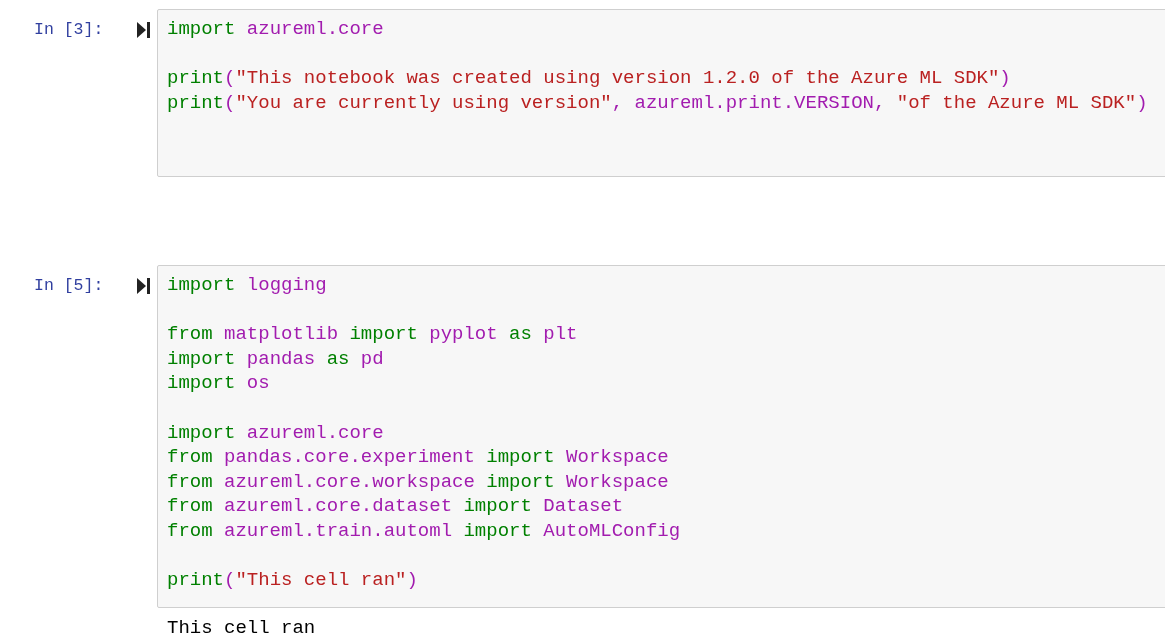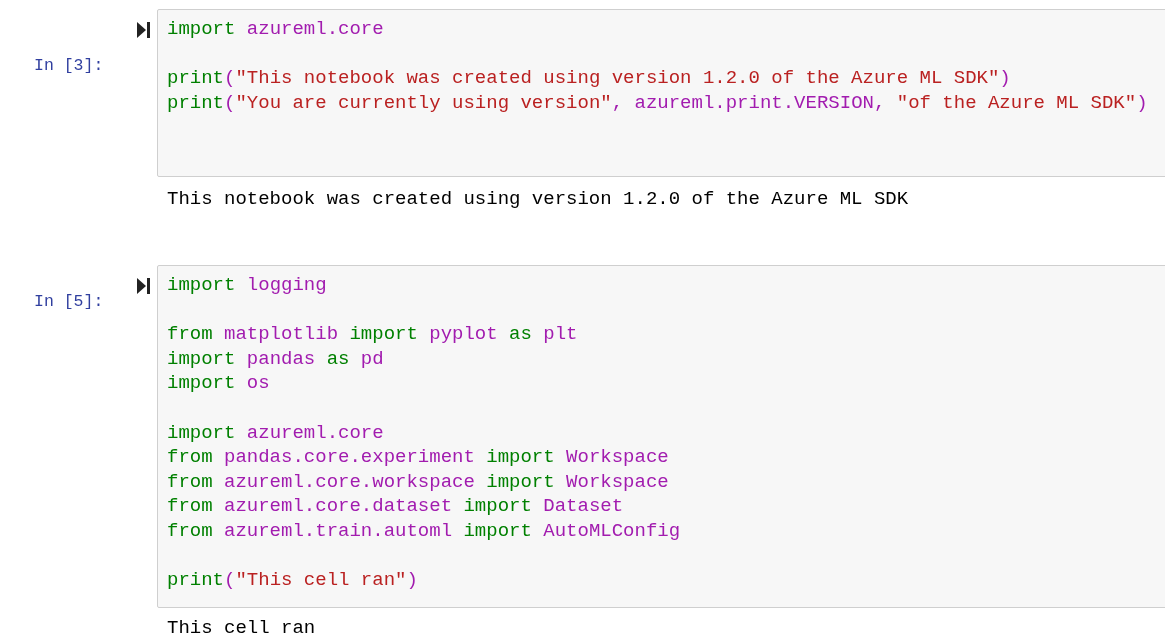--- a/index.html
+++ b/index.html
@@ -64,42 +64,41 @@
     line-height: 24.6px;
     height: 24.6px;
     white-space: pre;
     color: #000;
   }
 </style>
 </head>
 <body>
 
 <div class="cell" style="top:0;">
-  <div class="prompt" style="top:18px;margin-top:36px;">In [3]:</div>
+  <div class="prompt" style="top:18px;">In [3]:</div>
   <svg class="run-icon" style="top:22px;" viewBox="0 0 13 16">
     <polygon points="0,0 9,8 0,16" fill="#222"></polygon>
     <rect x="10" y="0" width="3" height="16" fill="#222"></rect>
   </svg>
   <div class="input-area" style="top:9px; height:168px;">
     <div class="code-lines">
         <div class="code-line"><span class="kw">import</span><span class="txt"> azureml.core</span></div>
         <div class="code-line"></div>
         <div class="code-line"><span class="fn">print</span><span class="txt">(</span><span class="str">"This notebook was created using version 1.2.0 of the Azure ML SDK"</span><span class="txt">)</span></div>
         <div class="code-line"><span class="fn">print</span><span class="txt">(</span><span class="str">"You are currently using version"</span><span class="txt">, azureml.print.VERSION, </span><span class="str">"of the Azure ML SDK"</span><span class="txt">)</span></div>
         <div class="code-line"></div>
         <div class="code-line"></div>
       </div>
   </div>
   <div class="output-area" style="top:187px;">
-    <div class="out-line">This notebook was created using version 1.2.0 of the Azure ML SDK</div>
   </div>
 </div>
 
 <div class="cell" style="top:0;">
-  <div class="prompt" style="top:290px;">In [5]:</div>
+  <div class="prompt" style="top:274px;">In [5]:</div>
   <svg class="run-icon" style="top:278px;" viewBox="0 0 13 16">
     <polygon points="0,0 9,8 0,16" fill="#222"></polygon>
     <rect x="10" y="0" width="3" height="16" fill="#222"></rect>
   </svg>
   <div class="input-area" style="top:265px; height:343px;">
     <div class="code-lines">
         <div class="code-line"><span class="kw">import</span><span class="txt"> logging</span></div>
         <div class="code-line"></div>
         <div class="code-line"><span class="kw">from</span><span class="txt"> matplotlib </span><span class="kw">import</span><span class="txt"> pyplot </span><span class="kw">as</span><span class="txt"> plt</span></div>
         <div class="code-line"><span class="kw">import</span><span class="txt"> pandas </span><span class="kw">as</span><span class="txt"> pd</span></div>

